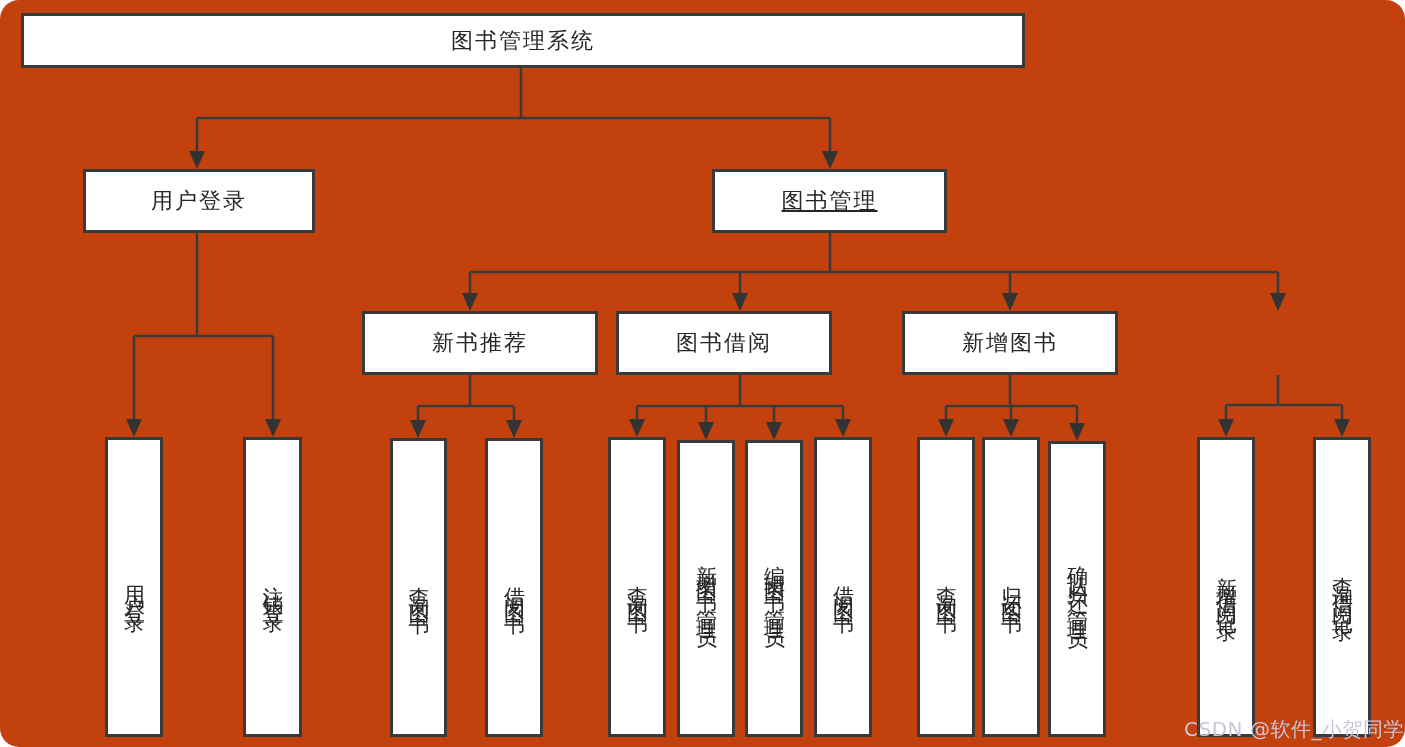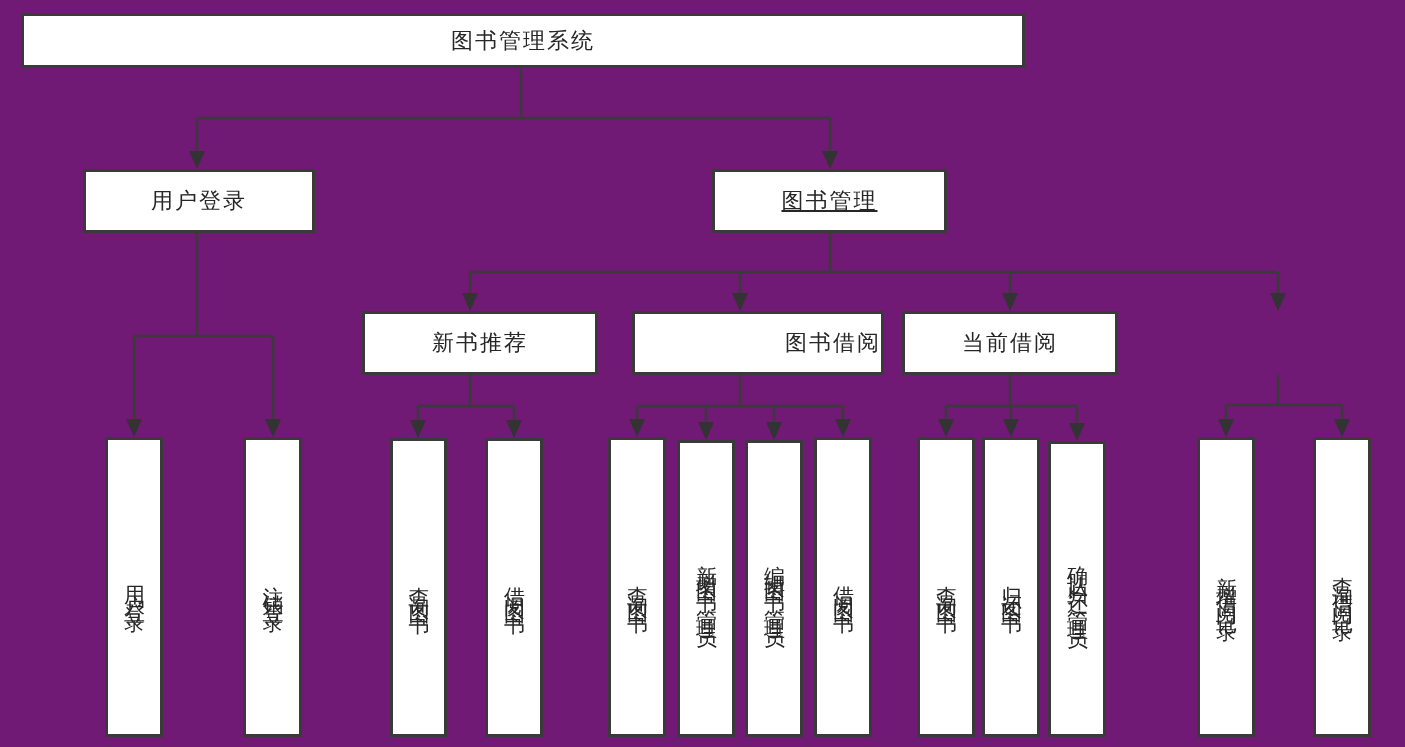--- a/index.html
+++ b/index.html
@@ -5,22 +5,23 @@
   html, body {
     margin: 0;
     padding: 0;
     background: #ffffff;
     font-family: "DejaVu Sans", sans-serif;
   }
   .canvas {
     position: relative;
     width: 1405px;
     height: 747px;
-    background: #701a75;
+    background: #c2410c;
     overflow: hidden;
+    border-radius: 19px;
   }
   .connector-layer {
     position: absolute;
     left: 0; top: 0;
     width: 1405px;
     height: 747px;
   }
   .connector-layer path {
     fill: none;
     stroke: #3a3a3a;
@@ -119,25 +120,25 @@
   <div class="node h" style="left:83px; top:169px; width:232px; height:64px;">
     <span class="label">用户登录</span>
   </div>
   <div class="node h" style="left:712px; top:169px; width:235px; height:64px;text-decoration:underline;">
     <span class="label">图书管理</span>
   </div>
 
   <div class="node h" style="left:362px; top:311px; width:236px; height:64px;">
     <span class="label">新书推荐</span>
   </div>
-  <div class="node h" style="left:632px; top:311px; width:252px; height:64px;justify-content:flex-end;">
+  <div class="node h" style="left:616px; top:311px; width:216px; height:64px;">
     <span class="label">图书借阅</span>
   </div>
   <div class="node h" style="left:902px; top:311px; width:216px; height:64px;">
-    <span class="label">当前借阅</span>
+    <span class="label">新增图书</span>
   </div>
 
   <div class="node v" style="left:105px; top:437px; width:58px; height:300px;">
     <span class="label">用户登录</span>
   </div>
   <div class="node v" style="left:243px; top:437px; width:59px; height:300px;">
     <span class="label">注销登录</span>
   </div>
 
   <div class="node v" style="left:390px; top:438px; width:57px; height:299px;">
@@ -170,14 +171,15 @@
     <span class="label">确认归还（管理员）</span>
   </div>
 
   <div class="node v" style="left:1197px; top:437px; width:58px; height:300px;">
     <span class="label">新增借阅记录</span>
   </div>
   <div class="node v" style="left:1313px; top:437px; width:58px; height:300px;">
     <span class="label">查询借阅记录</span>
   </div>
 
+  <div class="watermark">CSDN @软件_小贺同学</div>
 
 </div>
 
 </body></html>

